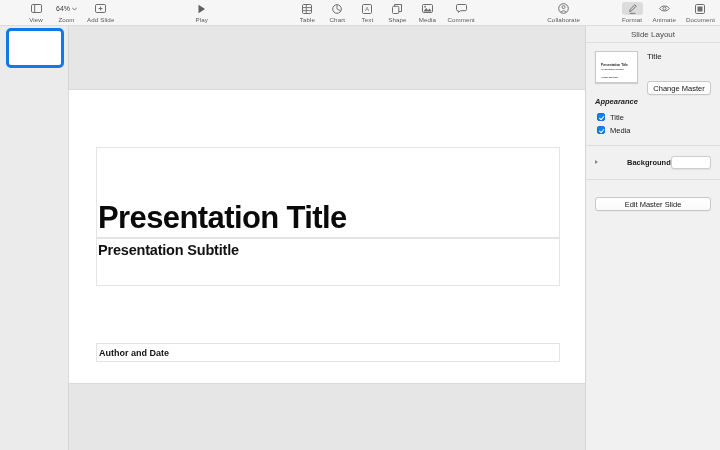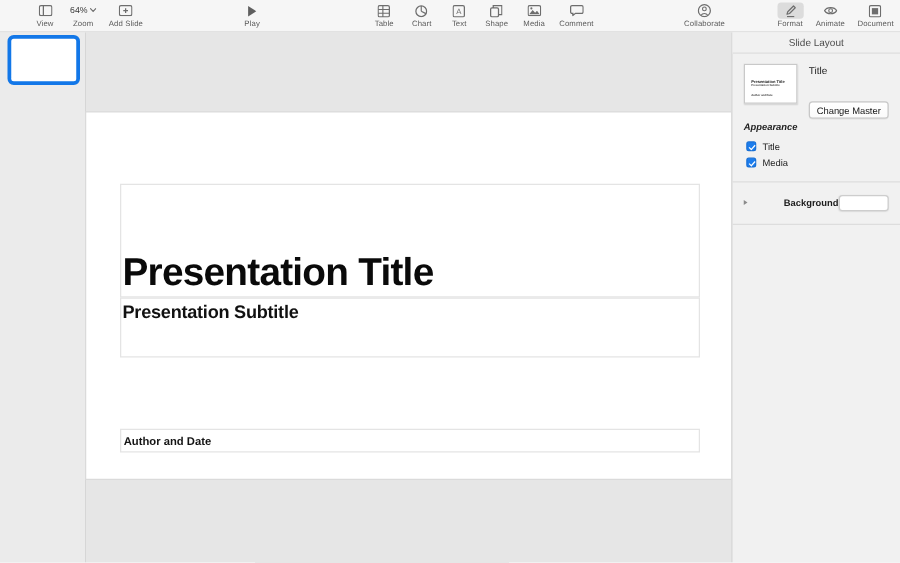--- a/index.html
+++ b/index.html
@@ -444,17 +444,18 @@
       <div class="divider"></div>
 
       <div class="bg-row">
         <span class="tri"></span>
         <span class="bg-lbl">Background</span>
         <span class="color-well"></span>
       </div>
 
       <div class="divider"></div>
 
+      <div class="btn btn-master">Edit Master Slide</div>
 
     </div>
   </div>
 
 </div>
 
 </body></html>

